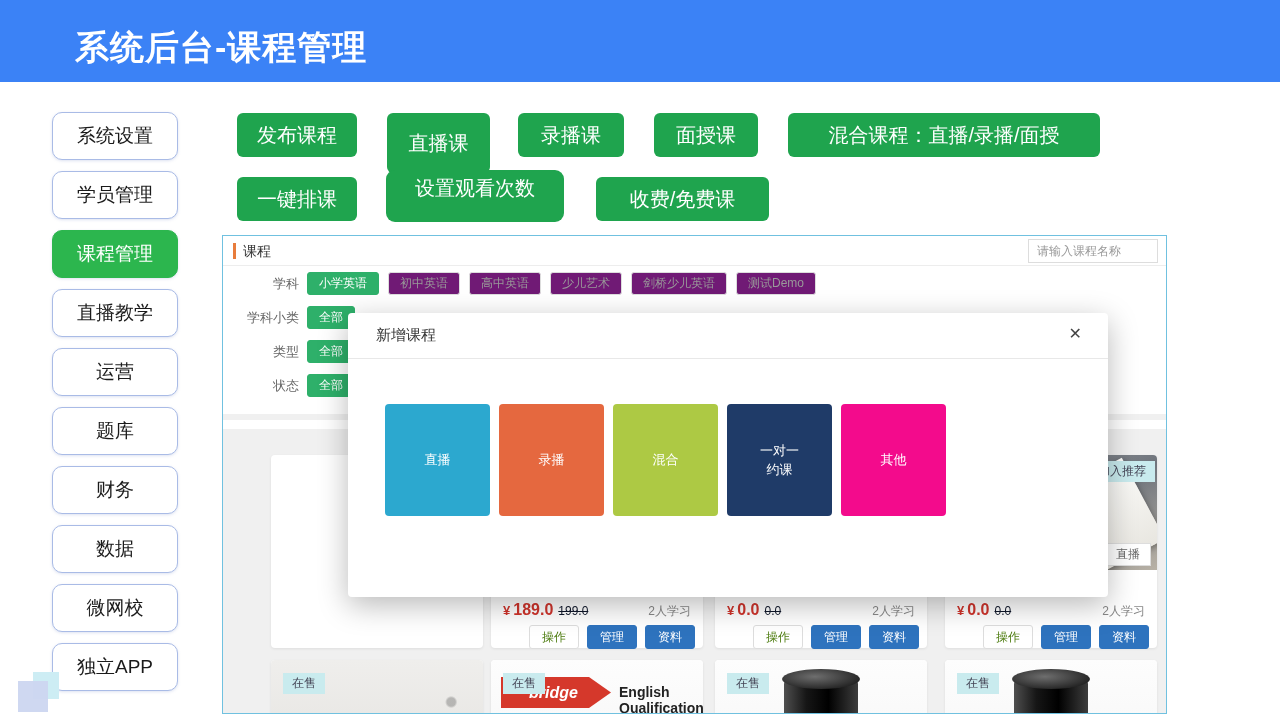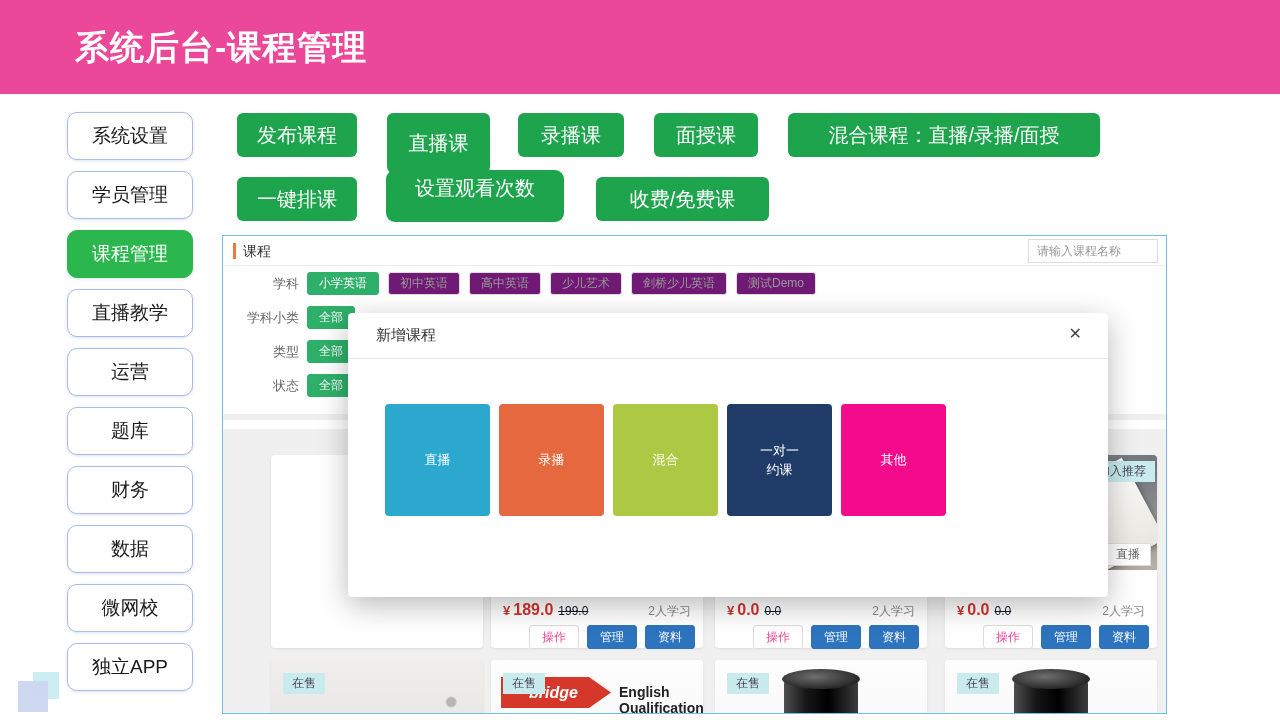--- a/index.html
+++ b/index.html
@@ -1,23 +1,23 @@
 <!DOCTYPE html>
 <html><head>
 <meta charset="utf-8">
 <style>
   * { margin:0; padding:0; box-sizing:border-box; font-family:"Liberation Sans","DejaVu Sans",sans-serif; }
   html,body { width:1280px; height:720px; background:#fff; overflow:hidden; position:relative; }
 
   
-  .app-header { position:absolute; left:0; top:0; width:1280px; height:94px; background:#ec4899; }
+  .app-header { position:absolute; left:0; top:0; width:1280px; height:82px; background:#3b82f6; }
   .app-header h1 { position:absolute; left:75px; top:0; line-height:94px; font-size:34px; font-weight:bold; color:#fff; letter-spacing:1px; }
 
   
-  .sidebar { position:absolute; left:67px; top:112px; width:126px; display:flex; flex-direction:column; gap:11px; }
+  .sidebar { position:absolute; left:52px; top:112px; width:126px; display:flex; flex-direction:column; gap:11px; }
   .side-btn { height:48px; background:#fff; border:1px solid #a9bbe6; border-radius:10px; display:flex; align-items:center; justify-content:center; font-size:19px; color:#1a1a1a; box-shadow:0 1px 3px rgba(120,140,200,.25); cursor:pointer; }
   .side-btn.active { background:#2cb64e; border-color:#2cb64e; color:#fff; }
 
   
   .pill { position:absolute; background:#1fa44e; border-radius:6px; color:#fff; font-size:20px; display:flex; align-items:center; justify-content:center; cursor:pointer; }
   .pill.top-text { align-items:flex-start; padding-top:5px;border-radius:9px; }
 
   
   .panel { position:absolute; left:222px; top:235px; width:945px; height:479px; background:#fff; border:1px solid #70c1e0; overflow:hidden; }
   .panel-header { position:absolute; left:0; top:0; right:0; height:30px; background:#fff; border-bottom:1px solid #ededed; }
@@ -37,21 +37,21 @@
 
   
   .pcard { position:absolute; width:212px; height:193px; background:#fff; border-radius:4px; box-shadow:0 1px 3px rgba(0,0,0,.08); }
   .price-row { position:absolute; left:12px; top:146px; font-size:15px; }
   .cur { color:#d0342c; font-weight:bold; font-size:13px; }
   .price { color:#d0342c; font-weight:bold; font-size:16px; margin-left:3px; }
   .orig { color:#0f172a; font-size:12px; text-decoration:line-through; margin-left:5px; }
   .students { position:absolute; right:12px; top:148px; font-size:12px; color:#888; }
   .actions { position:absolute; right:8px; top:170px; display:flex; gap:8px; }
   .act-btn { min-width:50px; height:24px; padding:0 10px; font-size:12px; border-radius:3px; display:flex; align-items:center; justify-content:center; cursor:pointer; }
-  .act-secondary { background:#fff; border:1px solid #ddd; color:#ec4899; }
+  .act-secondary { background:#fff; border:1px solid #ddd; color:#4d7c0f; }
   .act-primary { background:#2e73be; border:1px solid #2e73be; color:#fff; }
 
   .pimg { position:absolute; left:0; top:0; width:100%; height:115px; border-radius:4px 4px 0 0; overflow:hidden; }
   .img-desk { background:linear-gradient(150deg,#9aa0ac 0%,#83888f 35%,#6f747c 55%,#b9b2a6 100%); }
   .img-desk::after { content:""; position:absolute; left:28%; top:28%; width:70%; height:80%; background:linear-gradient(#fdfdfb,#e8e6e0); transform:rotate(-28deg); box-shadow:0 2px 6px rgba(0,0,0,.35); }
   .img-desk::before { content:""; position:absolute; left:46%; top:30%; width:5px; height:72%; background:#2c2c30; transform:rotate(32deg); z-index:2; }
   .rec-badge { position:absolute; right:2px; top:6px; background:#c9ebee; color:#445; font-size:12px; padding:2px 9px; z-index:3; }
   .type-tag { position:absolute; right:6px; bottom:4px; background:#fff; border:1px solid #ddd; color:#666; font-size:12px; padding:2px 10px; z-index:3; }
 
   .pcard2 { position:absolute; width:212px; height:140px; background:#fff; border-radius:4px; box-shadow:0 1px 3px rgba(0,0,0,.08); overflow:hidden; }

